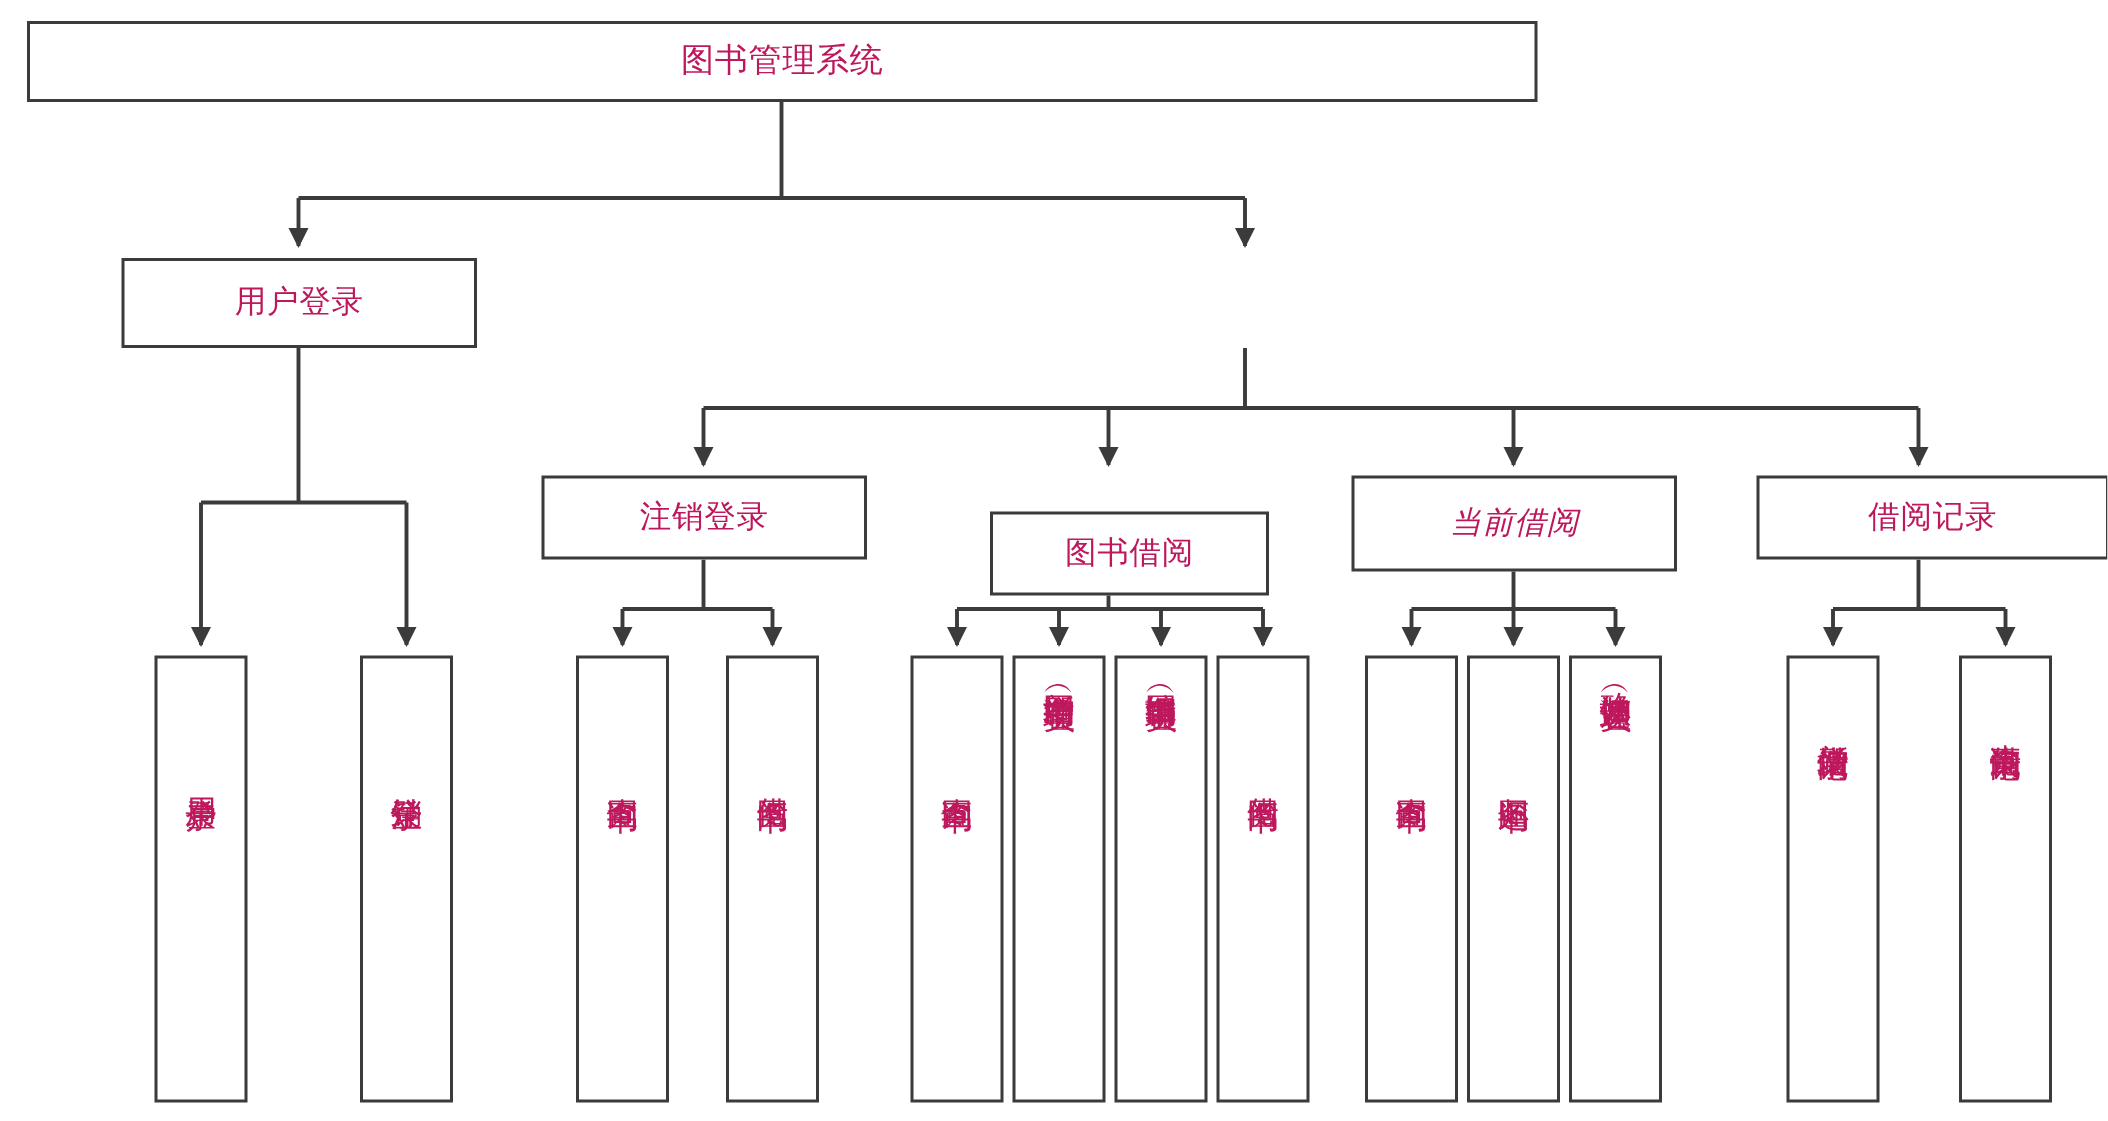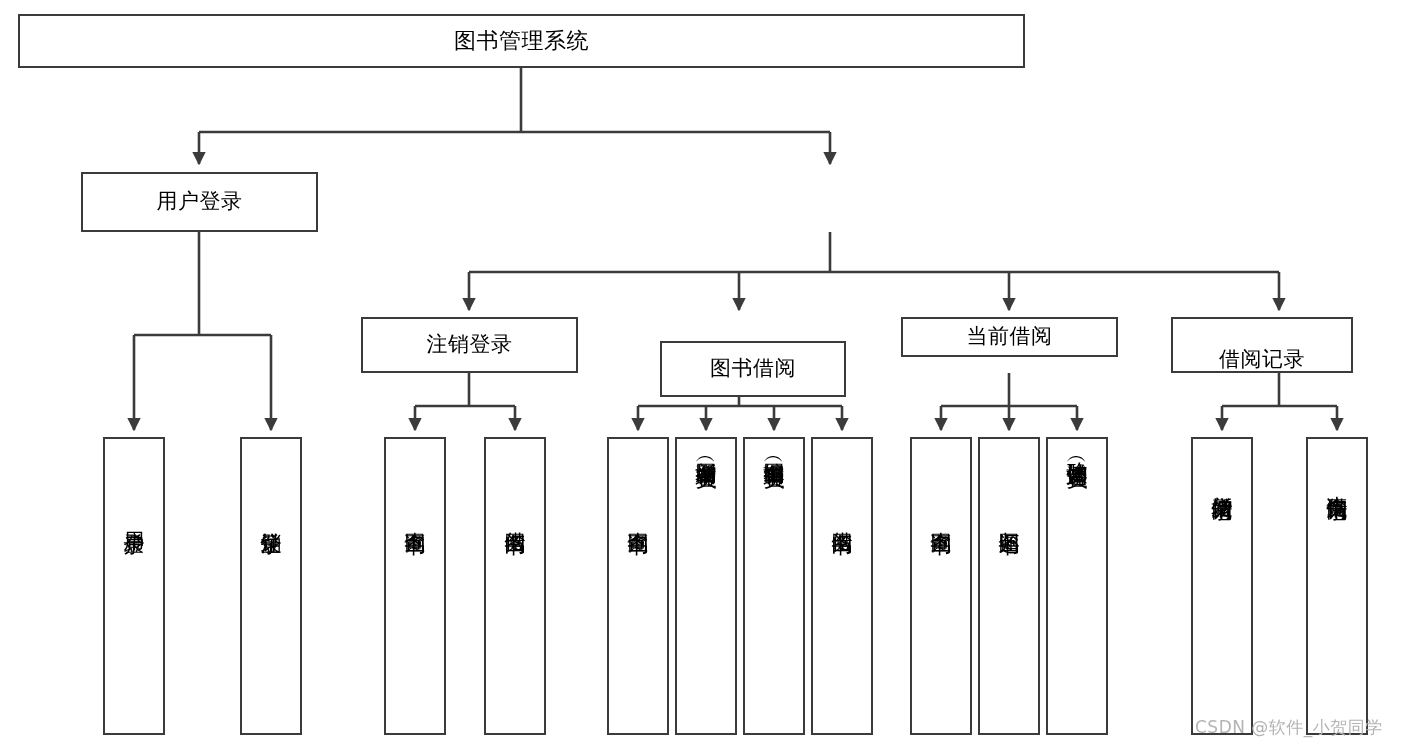--- a/index.html
+++ b/index.html
@@ -27,21 +27,21 @@
     pointer-events: none;
   }
   .node {
     position: absolute;
     box-sizing: border-box;
     background: #ffffff;
     border: 2px solid #3b3b3b;
     display: flex;
     align-items: center;
     justify-content: center;
-    color: #000000;
+    color: #be185d;
   }
   .node.h {
     
   }
   .node.h .label {
     font-size: 21px;
     line-height: 1.1;
     letter-spacing: 0.5px;
     white-space: nowrap;
   }
@@ -135,25 +135,25 @@
 
 
   <div class="node h" style="left:361px; top:317px; width:217px; height:56px;">
     <span class="label">注销登录</span>
   </div>
 
   <div class="node h" style="left:660px; top:317px; width:186px; height:56px;margin-top:24px;">
     <span class="label">图书借阅</span>
   </div>
 
-  <div class="node h" style="left:901px; top:317px; width:217px; height:40px;">
+  <div class="node h" style="left:901px; top:317px; width:217px; height:64px;font-style:italic;">
     <span class="label">当前借阅</span>
   </div>
 
-  <div class="node h" style="left:1171px; top:317px; width:182px; height:56px;align-items:flex-end;">
+  <div class="node h" style="left:1171px; top:317px; width:235px; height:56px;">
     <span class="label">借阅记录</span>
   </div>
 
   <div class="node v" style="left:103px; top:437px; width:62px; height:298px; padding-top:76px;">
     <span class="label">用户登录</span>
   </div>
 
   <div class="node v" style="left:240px; top:437px; width:62px; height:298px; padding-top:76px;">
     <span class="label">注销登录</span>
   </div>
@@ -195,17 +195,14 @@
   </div>
 
   <div class="node v" style="left:1191px; top:437px; width:62px; height:298px; padding-top:40px;">
     <span class="label">新增借阅记录</span>
   </div>
 
   <div class="node v" style="left:1306px; top:437px; width:62px; height:298px; padding-top:40px;">
     <span class="label">查询借阅记录</span>
   </div>
 
-  <div class="watermark" style="left:1195px; top:716px;">
-    <span>CSDN @软件_小贺同学</span>
-  </div>
 
 </div>
 
 </body></html>

